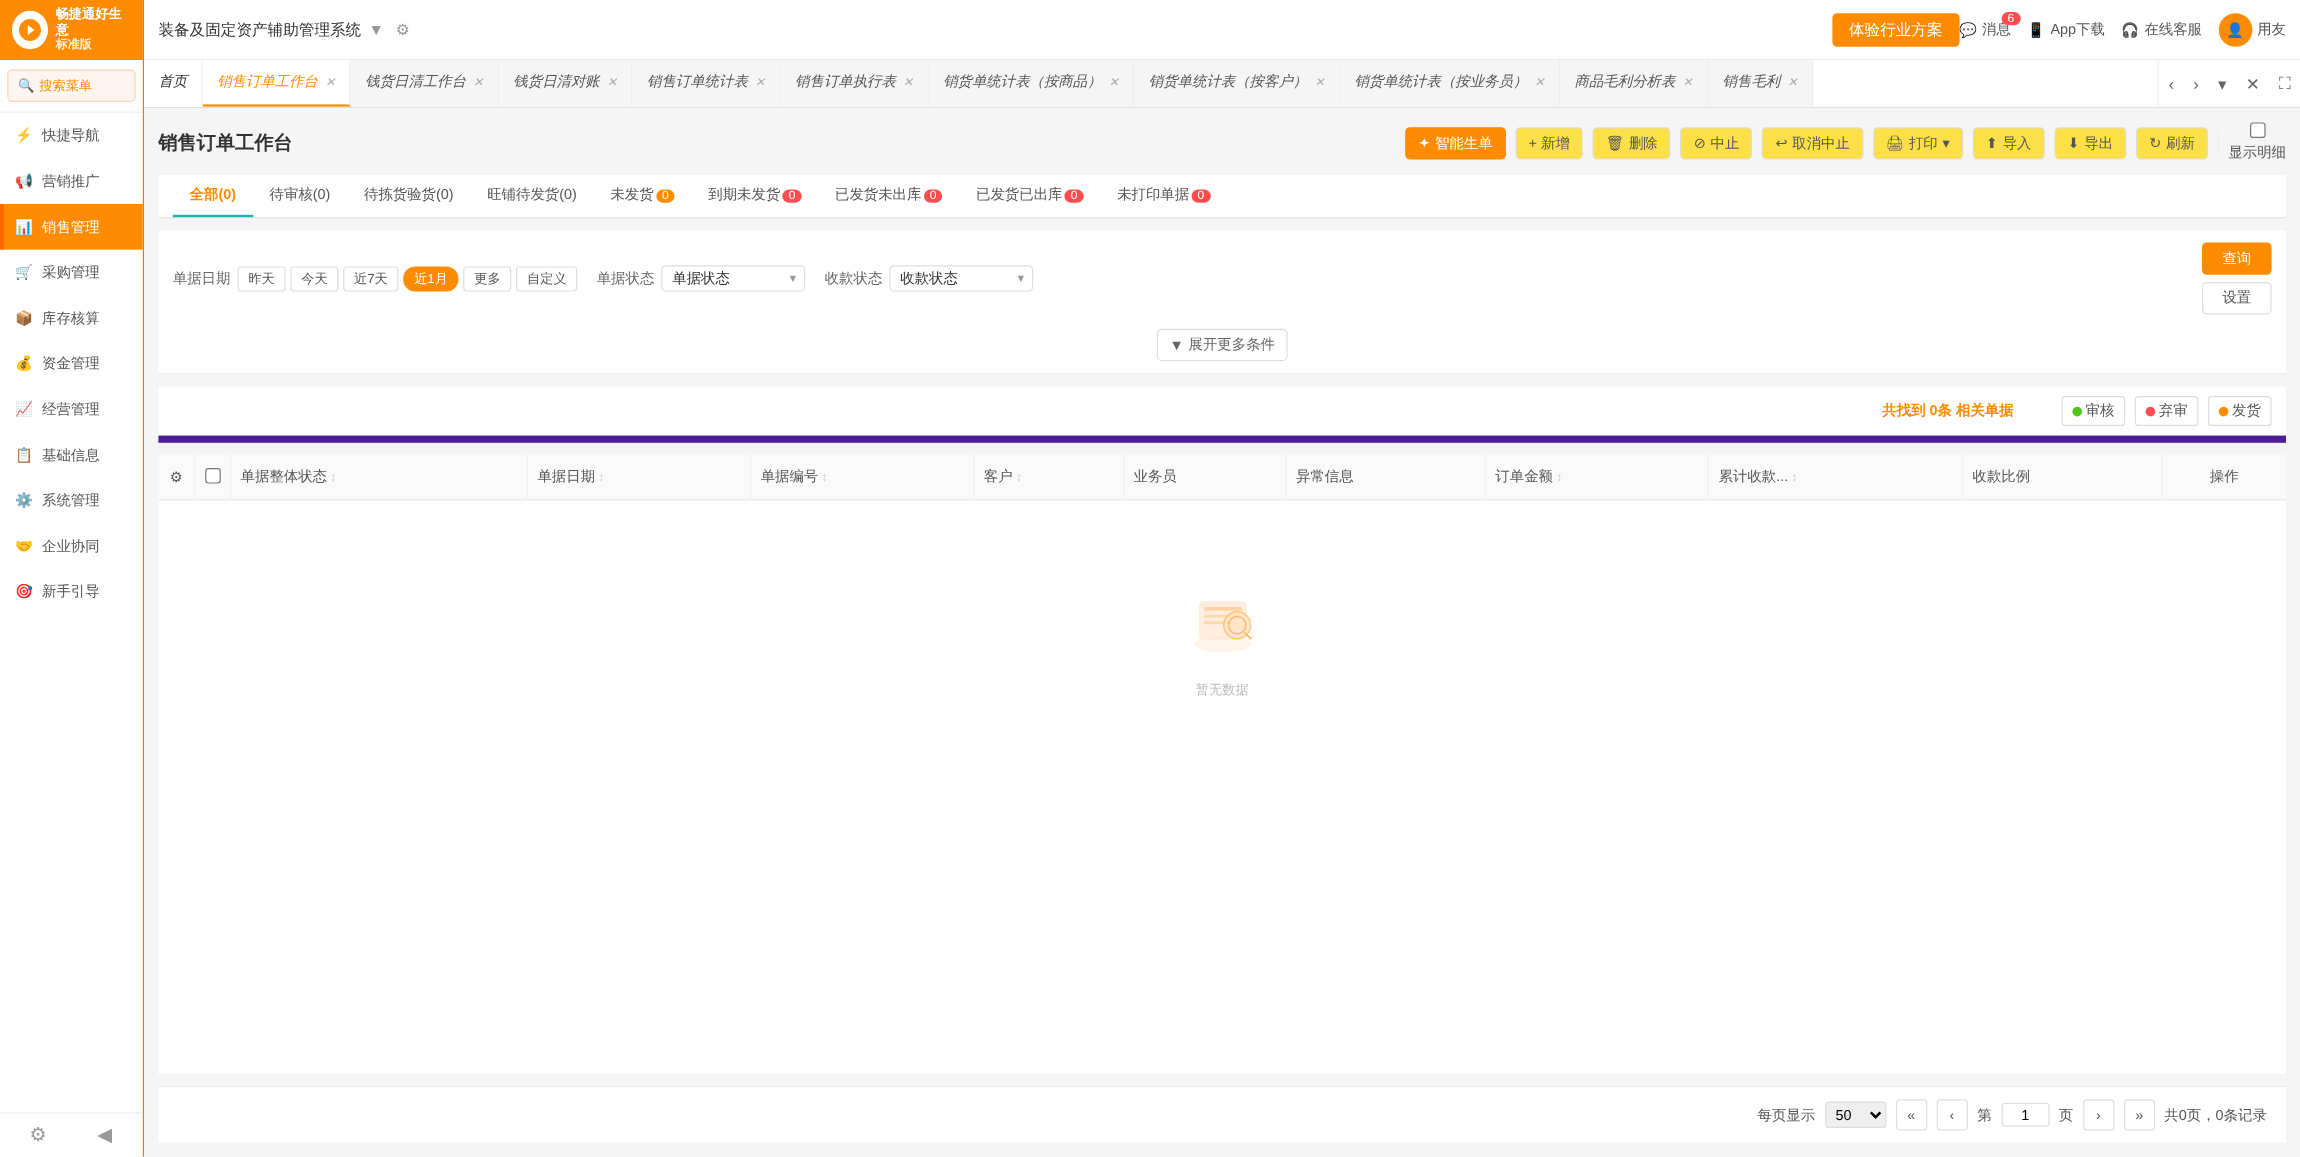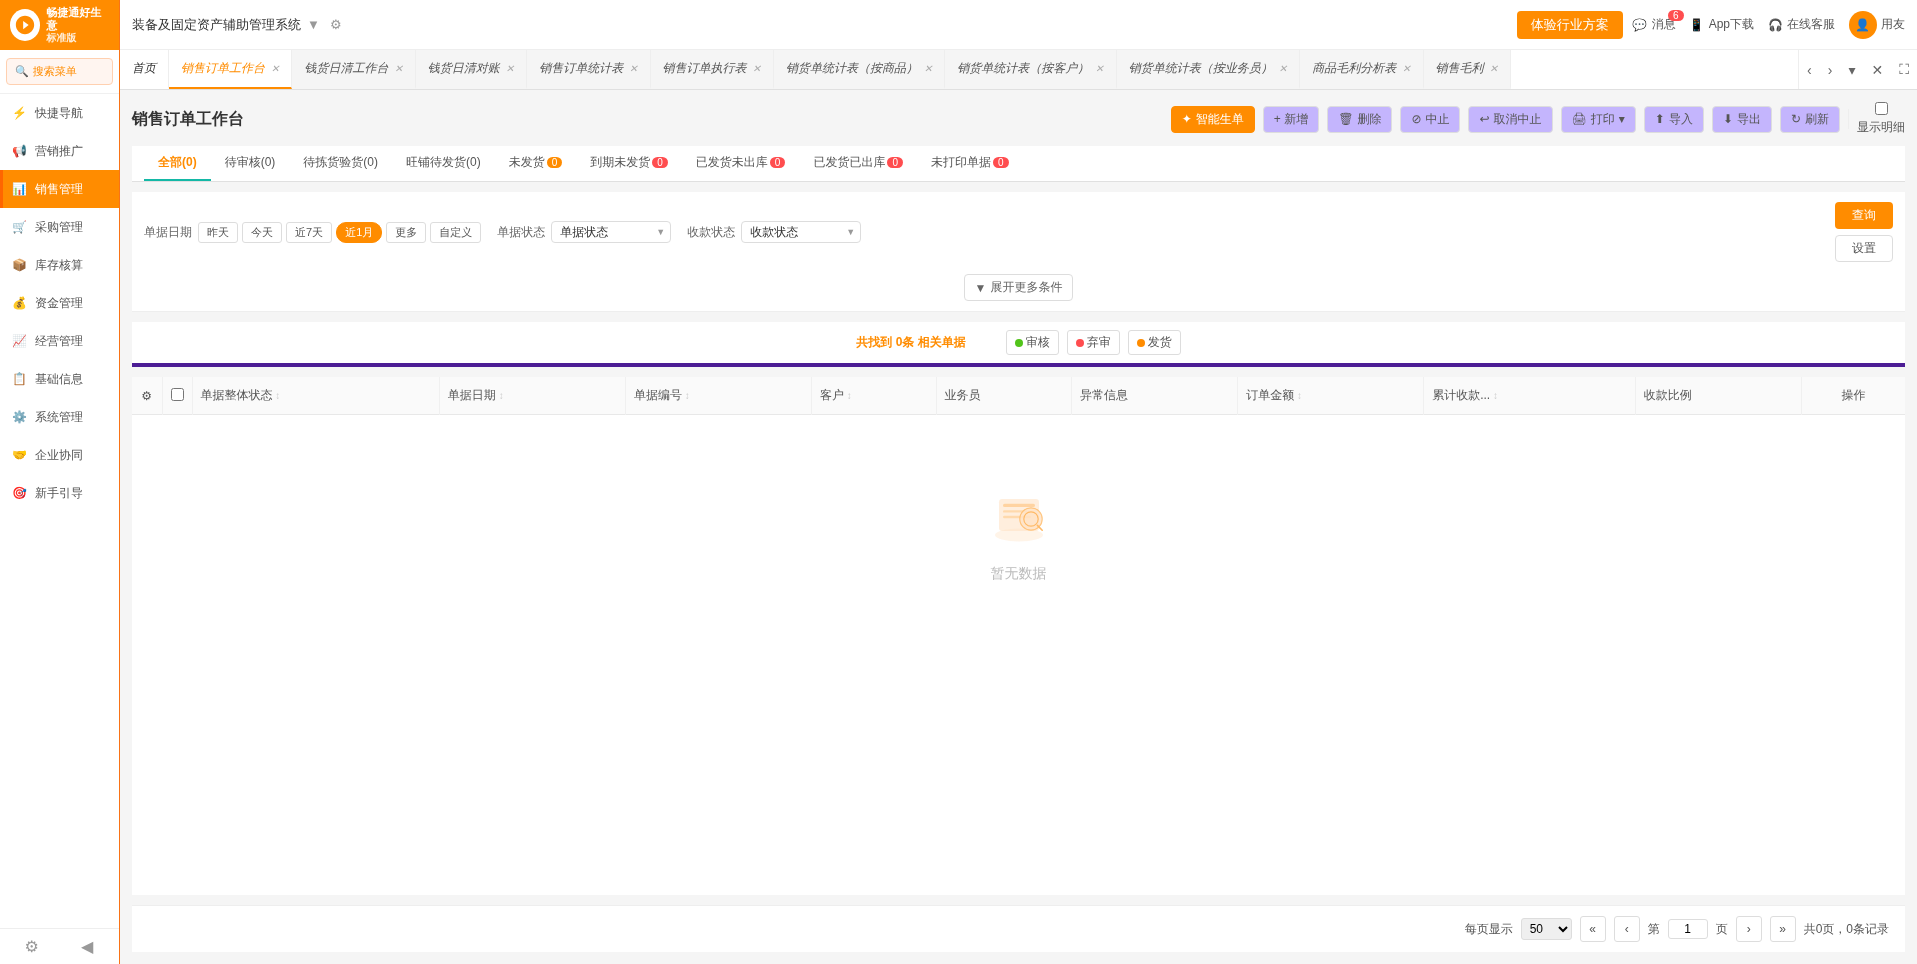--- a/index.html
+++ b/index.html
@@ -17,21 +17,21 @@
     .sidebar-nav-item { padding: 10px 8px; display: flex; align-items: center; gap: 6px; cursor: pointer; color: #555; font-size: 12px; border-left: 3px solid transparent; }
     .sidebar-nav-item.active { background: #ff8c00; color: #fff; border-left-color: #ff6600; }
     .sidebar-nav-item .nav-icon { width: 18px; height: 18px; flex-shrink: 0; display: flex; align-items: center; justify-content: center; }
     .sidebar-footer { padding: 8px; display: flex; gap: 8px; border-top: 1px solid #eee; }
     .sidebar-footer-btn { flex: 1; background: none; border: none; cursor: pointer; color: #999; font-size: 16px; }
 
     
     .main { flex: 1; display: flex; flex-direction: column; overflow: hidden; }
 
     
-    .topbar { height: 50px; background: #fff; border-bottom: 1px solid #eee; display: flex; align-items: center; padding: 0 12px; gap: 10px; flex-shrink: 0; }
+    .topbar { height: 50px; background: #fff; border-bottom: 1px solid #eee; display: flex; align-items: center; padding: 0 12px; flex-shrink: 0; }
     .topbar-title { font-size: 13px; color: #333; display: flex; align-items: center; gap: 6px; flex: 1; }
     .topbar-industry-btn { background: #ff8c00; color: #fff; border: none; border-radius: 4px; padding: 5px 14px; font-size: 13px; cursor: pointer; }
     .topbar-actions { display: flex; align-items: center; gap: 14px; }
     .topbar-action-item { display: flex; align-items: center; gap: 4px; color: #555; cursor: pointer; font-size: 12px; position: relative; }
     .topbar-badge { background: #ff4d4f; color: #fff; border-radius: 10px; padding: 0 5px; font-size: 10px; position: absolute; top: -6px; right: -8px; min-width: 16px; text-align: center; }
     .topbar-avatar { width: 28px; height: 28px; background: #ff8c00; border-radius: 50%; display: flex; align-items: center; justify-content: center; color: #fff; font-size: 12px; }
 
     
     .tabbar { height: 40px; background: #fff; border-bottom: 1px solid #e0e0e0; display: flex; align-items: stretch; flex-shrink: 0; overflow: hidden; }
     .tab-item { display: flex; align-items: center; padding: 0 12px; gap: 4px; cursor: pointer; font-size: 12px; color: #555; border-right: 1px solid #eee; white-space: nowrap; background: #f5f5f5; border-bottom: 2px solid transparent; flex-shrink: 0; font-style: italic; }
@@ -42,21 +42,21 @@
     .tab-nav-btn { padding: 0 8px; height: 100%; display: flex; align-items: center; cursor: pointer; color: #666; font-size: 14px; }
 
     
     .page-content { flex: 1; overflow: auto; padding: 0; display: flex; flex-direction: column; background: #f5f5f5; }
 
     
     .workbench { flex: 1; display: flex; flex-direction: column; padding: 12px; gap: 10px; }
     .workbench-header { display: flex; align-items: center; justify-content: space-between; }
     .workbench-title { font-size: 16px; font-weight: bold; color: #333; }
     .workbench-tools { display: flex; align-items: center; gap: 8px; }
-    .wt-btn { display: flex; align-items: center; gap: 4px; padding: 4px 10px; border: 1px solid #ddd; border-radius: 4px; background: #c4b5fd; cursor: pointer; font-size: 12px; color: #555; }
+    .wt-btn { display: flex; align-items: center; gap: 4px; padding: 4px 10px; border: 1px solid #ddd; border-radius: 4px; background: #fde047; cursor: pointer; font-size: 12px; color: #555; }
     .wt-btn.primary { background: #ff8c00; color: #fff; border-color: #ff8c00; }
     .wt-divider { width: 1px; height: 20px; background: #eee; }
     .wt-checkbox { display: flex; align-items: center; gap: 4px; font-size: 12px; color: #555; cursor: pointer; flex-direction: column; }
 
     
     .subtabs { display: flex; align-items: center; border-bottom: 1px solid #e0e0e0; background: #fff; padding: 0 12px; flex-shrink: 0; }
     .subtab { padding: 8px 14px; cursor: pointer; font-size: 12px; color: #555; border-bottom: 2px solid transparent; white-space: nowrap; }
     .subtab.active { color: #ff8c00; border-bottom: 2px solid #14b8a6; font-weight: bold; }
     .subtab-badge { background: #ff4d4f; color: #fff; border-radius: 10px; padding: 0 5px; font-size: 10px; margin-left: 2px; }
     .subtab-badge.orange { background: #ff8c00; }
@@ -71,21 +71,21 @@
     .filter-date-btn.active { background: #ff8c00; color: #fff; border-color: #ff8c00; border-radius: 10px; }
     .filter-select { border: 1px solid #ddd; border-radius: 4px; padding: 3px 20px 3px 8px; font-size: 12px; background: #fff; cursor: pointer; color: #333; appearance: none; min-width: 120px; }
     .filter-select-wrap { position: relative; display: inline-block; }
     .filter-select-wrap::after { content: '▼'; position: absolute; right: 6px; top: 50%; transform: translateY(-50%); font-size: 9px; color: #999; pointer-events: none; }
     .expand-more { display: flex; align-items: center; gap: 4px; color: #666; cursor: pointer; font-size: 12px; padding: 4px 10px; border: 1px solid #ddd; border-radius: 4px; background: #fff; margin: 6px auto 0; width: fit-content; }
     .filter-actions { display: flex; flex-direction: column; gap: 6px; margin-left: auto; }
     .filter-query-btn { background: #ff8c00; color: #fff; border: none; border-radius: 4px; padding: 5px 16px; font-size: 12px; cursor: pointer; }
     .filter-set-btn { background: #fff; color: #555; border: 1px solid #ddd; border-radius: 4px; padding: 4px 16px; font-size: 12px; cursor: pointer; }
 
     
-    .results-bar { display: flex; align-items: center; justify-content: center; padding: 8px 12px; background: #fff; border-bottom: 4px solid #4c1d95; gap: 40px; }
+    .results-bar { display: flex; align-items: center; justify-content: flex-end; padding: 8px 12px; background: #fff; border-bottom: 6px solid #4c1d95; gap: 40px; }
     .results-info { font-size: 12px; color: #666; }
     .results-info span { color: #ff8c00; font-weight: bold; }
     .results-actions { display: flex; gap: 8px; }
     .result-action-btn { display: flex; align-items: center; gap: 3px; font-size: 12px; color: #555; cursor: pointer; padding: 3px 8px; border: 1px solid #ddd; border-radius: 3px; background: #fff; }
     .result-action-btn .dot { width: 8px; height: 8px; border-radius: 50%; }
     .dot-green { background: #52c41a; }
     .dot-red { background: #ff4d4f; }
     .dot-orange { background: #ff8c00; }
 
     
@@ -95,21 +95,21 @@
     thead th { padding: 10px 8px; text-align: left; color: #555; font-weight: normal; border-right: 1px solid #f0f0f0; white-space: nowrap; }
     thead th:last-child { border-right: none; text-align: center; }
     .th-sort { cursor: pointer; }
     .th-sort::after { content: ' ↕'; color: #ccc; font-size: 10px; }
     .col-checkbox { width: 30px; text-align: center; }
     .col-setting { width: 30px; text-align: center; }
 
     
     .empty-state { display: flex; flex-direction: column; align-items: center; justify-content: center; padding: 60px 20px; color: #bbb; }
     .empty-icon { width: 80px; height: 80px; margin-bottom: 10px; opacity: 0.6; }
-    .empty-text { font-size: 14px; color: #bbb; }
+    .empty-text { font-size: 11px; color: #bbb; }
 
     
     .pagination { background: #fff; border-top: 1px solid #eee; padding: 10px 16px; display: flex; align-items: center; justify-content: flex-end; gap: 8px; font-size: 12px; color: #555; flex-shrink: 0; }
     .page-size-select { border: 1px solid #ddd; border-radius: 3px; padding: 2px 4px; font-size: 12px; }
     .page-btn { width: 26px; height: 26px; border: 1px solid #ddd; border-radius: 3px; background: #fff; cursor: pointer; display: flex; align-items: center; justify-content: center; font-size: 12px; color: #555; }
     .page-btn:disabled { color: #ccc; cursor: not-allowed; }
     .page-input { width: 40px; border: 1px solid #ddd; border-radius: 3px; padding: 2px 4px; text-align: center; font-size: 12px; }
 
     
     ::-webkit-scrollbar { width: 6px; height: 6px; }

